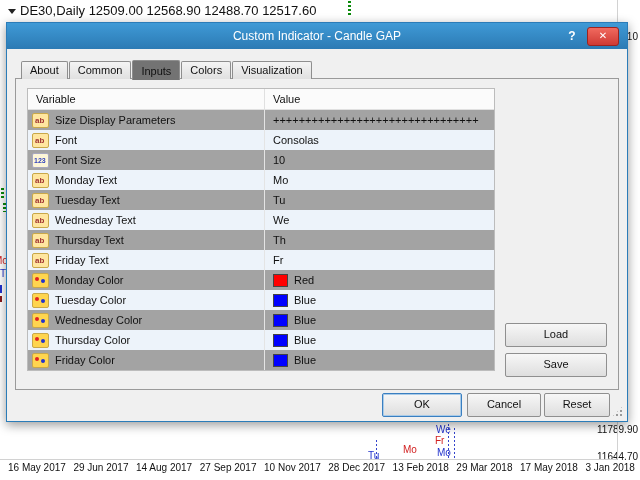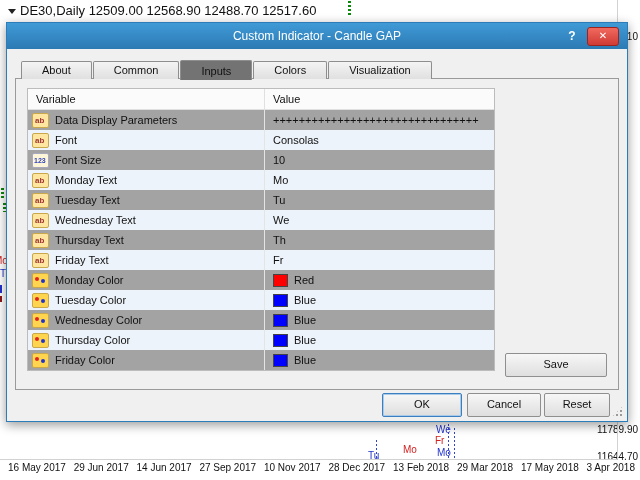--- a/index.html
+++ b/index.html
@@ -30,21 +30,21 @@
   
   .window{position:absolute;left:6px;top:22px;width:620px;height:398px;background:#f0f0f0;
     border:1px solid #2b7cb8;box-shadow:0 3px 10px rgba(0,0,0,.4);}
   .titlebar{position:absolute;left:0;top:0;right:0;height:26px;background:linear-gradient(#3f9ad6,#2c7ab4);}
   .title{position:absolute;left:0;right:0;top:0;line-height:26px;text-align:center;font-size:12px;color:#fff;}
   .help{position:absolute;right:46px;top:4px;width:18px;height:18px;line-height:18px;text-align:center;color:#fff;font-size:12px;font-weight:bold;cursor:default;}
   .close{position:absolute;right:8px;top:4px;width:30px;height:17px;background:linear-gradient(#f16a5f,#cf3a34);
     border:1px solid #9c2420;border-radius:3px;color:#fff;font-size:10px;line-height:16px;text-align:center;cursor:default;}
 
   .tabs{position:absolute;left:14px;top:37px;display:flex;align-items:flex-end;z-index:3;}
-  .tab{font-size:11px;padding:2px 20px 3px;background:linear-gradient(#f4f4f4,#e0e0e0);
+  .tab{font-size:11px;padding:2px 8px 3px;background:linear-gradient(#f4f4f4,#e0e0e0);
     border:1px solid #8e8e8e;border-bottom:none;margin-right:1px;border-radius:2px 2px 0 0;cursor:default;}
   .tab.sel{background:#737373;padding-top:4px;margin-bottom:-1px;z-index:4;position:relative;}
 
   .tabpage{position:absolute;left:8px;top:55px;width:602px;height:310px;border:1px solid #9a9a9a;background:#f0f0f0;z-index:1;}
 
   .ptable{position:absolute;left:11px;top:9px;width:466px;background:#a3a3a3;border:1px solid #bcbcbc;font-size:11px;}
   .thead{display:flex;height:20px;background:#fbfbfb;border-bottom:1px solid #e0e0e0;}
   .hcell{line-height:20px;padding-left:8px;}
   .hc-var{width:228px;} .hc-val{flex:1;border-left:1px solid #e0e0e0;}
   .trow{display:flex;height:20px;align-items:center;}
@@ -84,28 +84,28 @@
     </div>
     <div class="abs price p-top">13695.10</div>
     <div class="abs price p-mid">11789.90</div>
     <div class="abs price p-bot">11644.70</div>
     <div class="abs vaxis"></div>
     <div class="abs haxis"></div>
 
     <div class="abs dates">
       <span>16 May 2017</span>
       <span>29 Jun 2017</span>
-      <span>14 Jun 2017</span>
+      <span>14 Aug 2017</span>
       <span>27 Sep 2017</span>
       <span>10 Nov 2017</span>
       <span>28 Dec 2017</span>
       <span>13 Feb 2018</span>
       <span>29 Mar 2018</span>
       <span>17 May 2018</span>
-      <span>3 Apr 2018</span>
+      <span>3 Jan 2018</span>
     </div>
 
     <span class="abs daymark m0" style="color: rgb(34, 51, 204);">Tu</span>
     <span class="abs daymark m1" style="color: rgb(210, 34, 34);">Mo</span>
     <span class="abs daymark m2" style="color: rgb(34, 51, 204);">We</span>
     <span class="abs daymark m3" style="color: rgb(210, 34, 34);">Fr</span>
     <span class="abs daymark m4" style="color: rgb(34, 51, 204);">Mo</span>
 
     <span class="abs leftmark lm0" style="color: rgb(210, 34, 34);">Mo</span>
     <span class="abs leftmark lm1" style="color: rgb(34, 51, 204);">Th</span>
@@ -138,21 +138,21 @@
     <div class="tabpage">
       <div class="ptable">
         <div class="thead">
           <span class="hcell hc-var">Variable</span>
           <span class="hcell hc-val">Value</span>
         </div>
         <div class="tbody">
             <div class="trow">
     <span class="cvar">
       <span class="picon icon-ab"></span>
-      <span class="vname">Data Display Parameters</span>
+      <span class="vname">Size Display Parameters</span>
     </span>
     <span class="cval">
 
       <span class="vval">++++++++++++++++++++++++++++++++</span>
     </span>
   </div>
             <div class="trow">
     <span class="cvar">
       <span class="picon icon-ab"></span>
       <span class="vname">Font</span>
@@ -267,20 +267,21 @@
       <span class="picon icon-color"></span>
       <span class="vname">Friday Color</span>
     </span>
     <span class="cval">
       <span class="swatch" style="display: inline-block; background: rgb(0, 0, 255);"></span>
       <span class="vval">Blue</span>
     </span>
   </div>
           </div>
       </div>
+      <div class="btn btn-load">Load</div>
       <div class="btn btn-save">Save</div>
     </div>
 
     <div class="btn btn-ok">OK</div>
     <div class="btn btn-reset">Reset</div>
     <div class="btn btn-cancel">Cancel</div>
     <div class="grip"></div>
   </div>
 
 </div>

